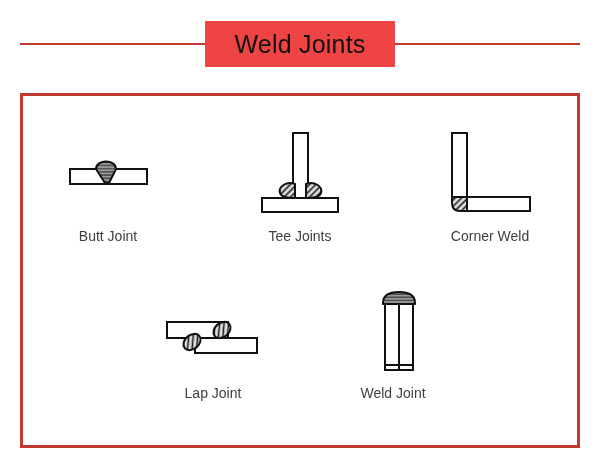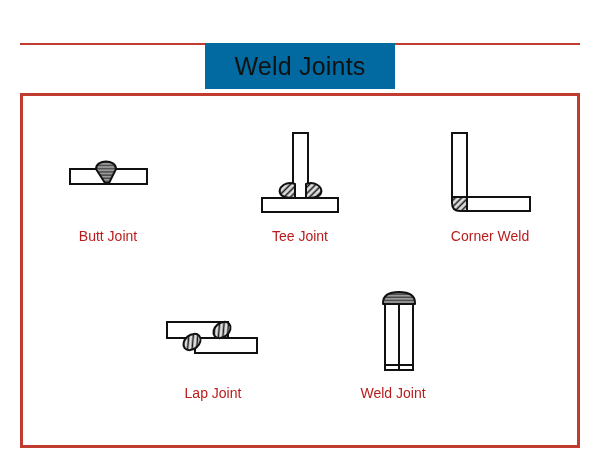--- a/index.html
+++ b/index.html
@@ -5,30 +5,30 @@
   html,body{margin:0;padding:0;background:#ffffff;}
   #page{
     position:relative;width:600px;height:471px;background:#ffffff;overflow:hidden;
     font-family:"Liberation Sans", sans-serif;color:#151515;
   }
   .hrule{position:absolute;top:43px;height:2px;background:#c13b30;}
   #rule-left{left:20px;width:185px;}
   #rule-right{left:395px;width:185px;}
   #title-box{
     position:absolute;left:205px;top:21px;width:190px;height:46px;
-    background:#0369a1;display:flex;align-items:center;justify-content:center;margin-top:22px;
+    background:#ef4444;display:flex;align-items:center;justify-content:center;
   }
   #title-box .title{font-size:25px;color:#111111;letter-spacing:0.2px;}
   #panel{
     position:absolute;left:20px;top:93px;width:560px;height:355px;
     border:3px solid #c13b30;box-sizing:border-box;background:#ffffff;
   }
   .fig-svg{position:absolute;overflow:visible;}
   .fig-label{
-    position:absolute;transform:translateX(-50%);font-size:14px;color:#b91c1c;white-space:nowrap;
+    position:absolute;transform:translateX(-50%);font-size:14px;color:#404040;white-space:nowrap;
   }
   svg .plate{fill:#ffffff;stroke:#111111;stroke-width:2;}
   svg .weld{stroke:#111111;stroke-width:2;stroke-linejoin:round;}
   svg .seam{stroke:#111111;stroke-width:2;}
 </style>
 </head>
 <body>
 
 <div id="page">
 
@@ -59,21 +59,21 @@
       <pattern id="pd-tee" width="4.5" height="4.5" patternUnits="userSpaceOnUse" patternTransform="rotate(45)">
         <rect width="4.5" height="4.5" fill="#e0e0e0"></rect>
         <line x1="2.2" y1="0" x2="2.2" y2="4.5" stroke="#1c1c1c" stroke-width="1.6"></line>
       </pattern>
     </defs>
     <rect class="plate" x="35" y="2" width="15" height="65"></rect>
     <rect class="plate" x="4" y="67" width="76" height="14"></rect>
     <path class="weld" fill="url(#pd-tee)" d="M37,53 C29,50 20,55 22,62 C23,66 29,67 37,67 Z"></path>
     <path class="weld" fill="url(#pd-tee)" d="M48,53 C56,50 65,55 63,62 C62,66 56,67 48,67 Z"></path>
   </svg>
-  <div class="fig-label" style="left:300px;top:228px">Tee Joint</div>
+  <div class="fig-label" style="left:300px;top:228px">Tee Joints</div>
 
   <svg class="fig-svg" style="left:450px;top:130px" width="84" height="84" viewBox="0 0 84 84">
     <defs>
       <pattern id="pd-corner" width="4.5" height="4.5" patternUnits="userSpaceOnUse" patternTransform="rotate(45)">
         <rect width="4.5" height="4.5" fill="#e0e0e0"></rect>
         <line x1="2.2" y1="0" x2="2.2" y2="4.5" stroke="#1c1c1c" stroke-width="1.6"></line>
       </pattern>
     </defs>
     <rect class="plate" x="2" y="3" width="15" height="64"></rect>
     <rect class="plate" x="17" y="67" width="63" height="14"></rect>

